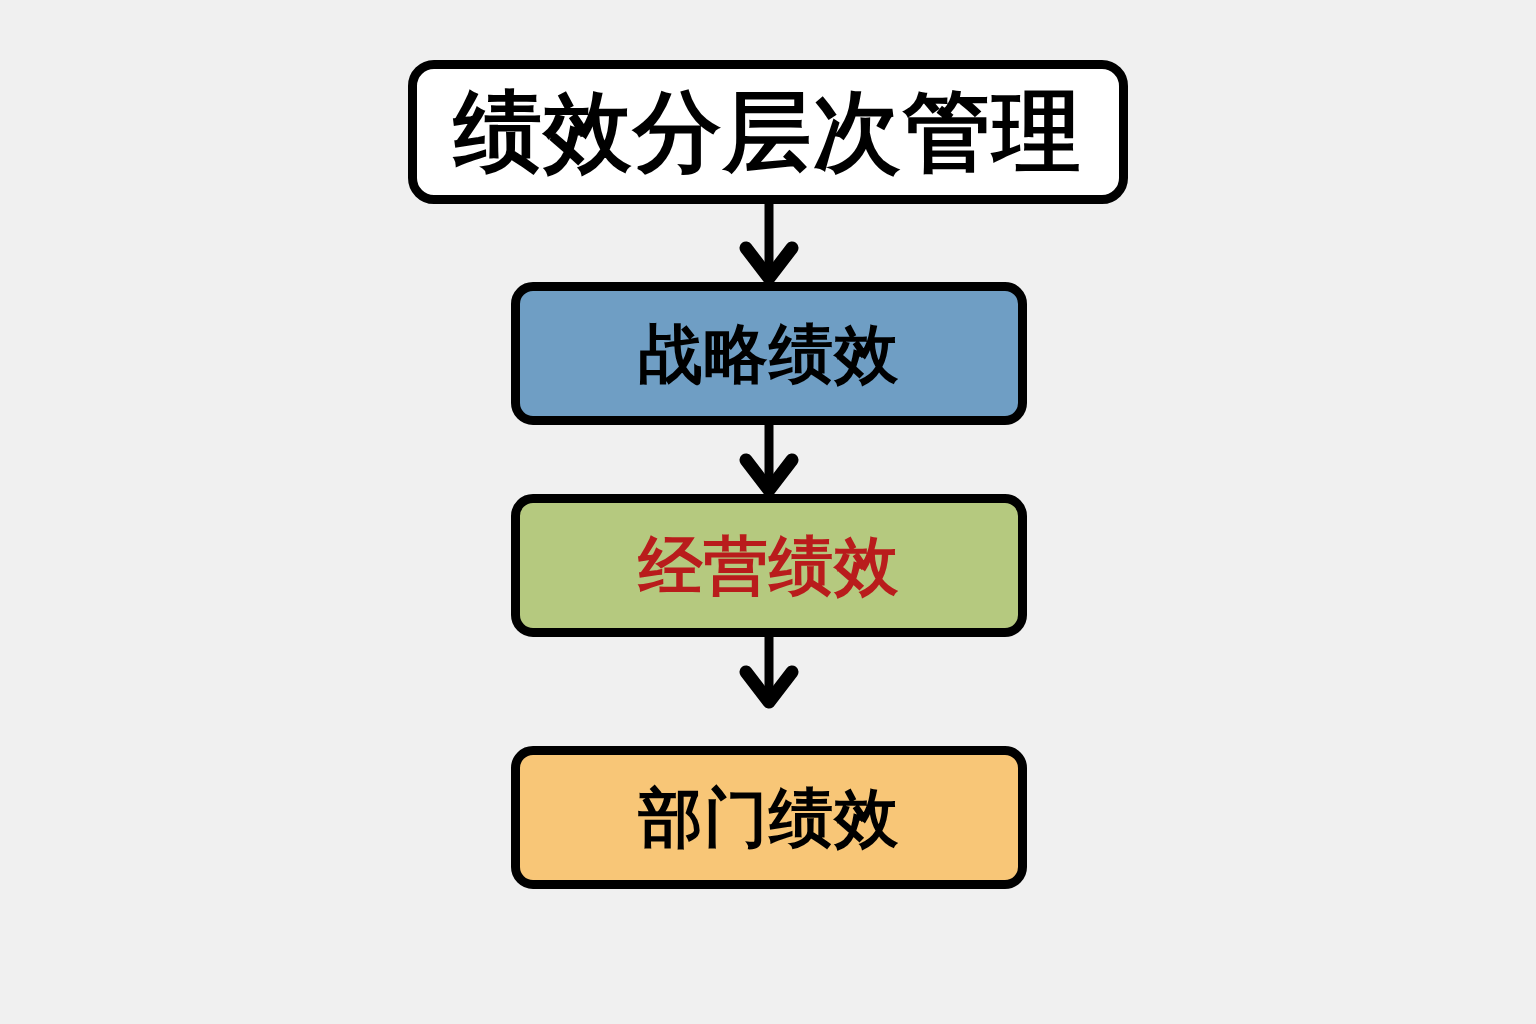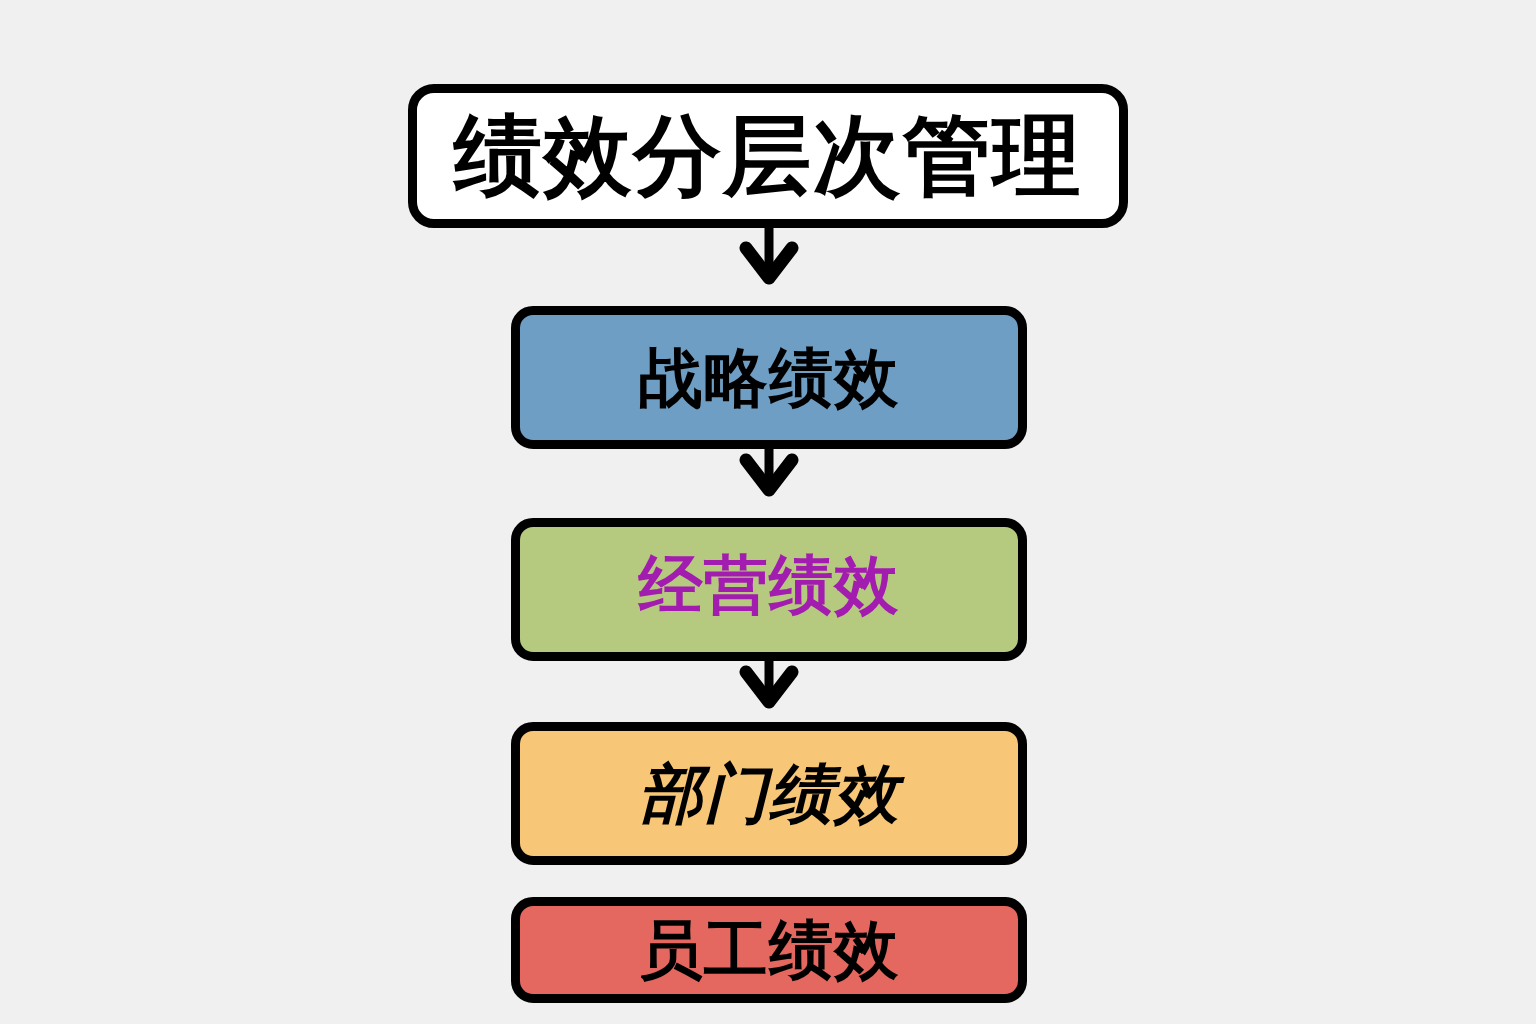--- a/index.html
+++ b/index.html
@@ -29,21 +29,20 @@
     border-radius: 22px;
     display: flex;
     align-items: center;
     justify-content: center;
     color: #000000;
     font-weight: 700;
     letter-spacing: 0.02em;
     line-height: 1;
     white-space: nowrap;
     user-select: none;
-    margin-top: 24px;
   }
 
   
   .node--title {
     left: 408px;
     top: 60px;
     width: 720px;
     height: 144px;
     background: #ffffff;
     border-radius: 26px;
@@ -53,21 +52,21 @@
   
   .node--level {
     left: 511px;
     width: 516px;
     height: 143px;
     font-size: 64px;
   }
 
   .node--strategy   { top: 282px; background: #6f9ec4; }
   .node--business   { top: 494px; background: #b5c97f; }
-  .node--department { top: 698px; background: #f8c677; font-style: italic; }
+  .node--department { top: 746px; background: #f8c677; }
   .node--employee   { top: 873px; background: #e4685f; height: 106px; }
 
   
   .connector {
     position: absolute;
     left: 0;
     top: 0;
     width: 1536px;
     height: 1024px;
     pointer-events: none;
@@ -97,25 +96,22 @@
   </svg>
 
   <div class="node node--title" style="background: rgb(255, 255, 255); border-color: rgb(0, 0, 0); color: rgb(0, 0, 0);">
     <span>绩效分层次管理</span>
   </div>
 
   <div class="node node--level node--strategy" style="background: rgb(111, 158, 196); border-color: rgb(0, 0, 0); color: rgb(0, 0, 0);">
     <span>战略绩效</span>
   </div>
 
-  <div class="node node--level node--business" style="background: rgb(181, 201, 127); border-color: rgb(0, 0, 0); color: #a21caf; font-family: Liberation Mono, monospace;">
+  <div class="node node--level node--business" style="background: rgb(181, 201, 127); border-color: rgb(0, 0, 0); color: #b91c1c;">
     <span>经营绩效</span>
   </div>
 
   <div class="node node--level node--department" style="background: rgb(248, 198, 119); border-color: rgb(0, 0, 0); color: rgb(0, 0, 0);">
     <span>部门绩效</span>
   </div>
 
-  <div class="node node--level node--employee" style="background: rgb(228, 104, 95); border-color: rgb(0, 0, 0); color: rgb(0, 0, 0);">
-    <span>员工绩效</span>
-  </div>
 
 </div>
 
 </body></html>

